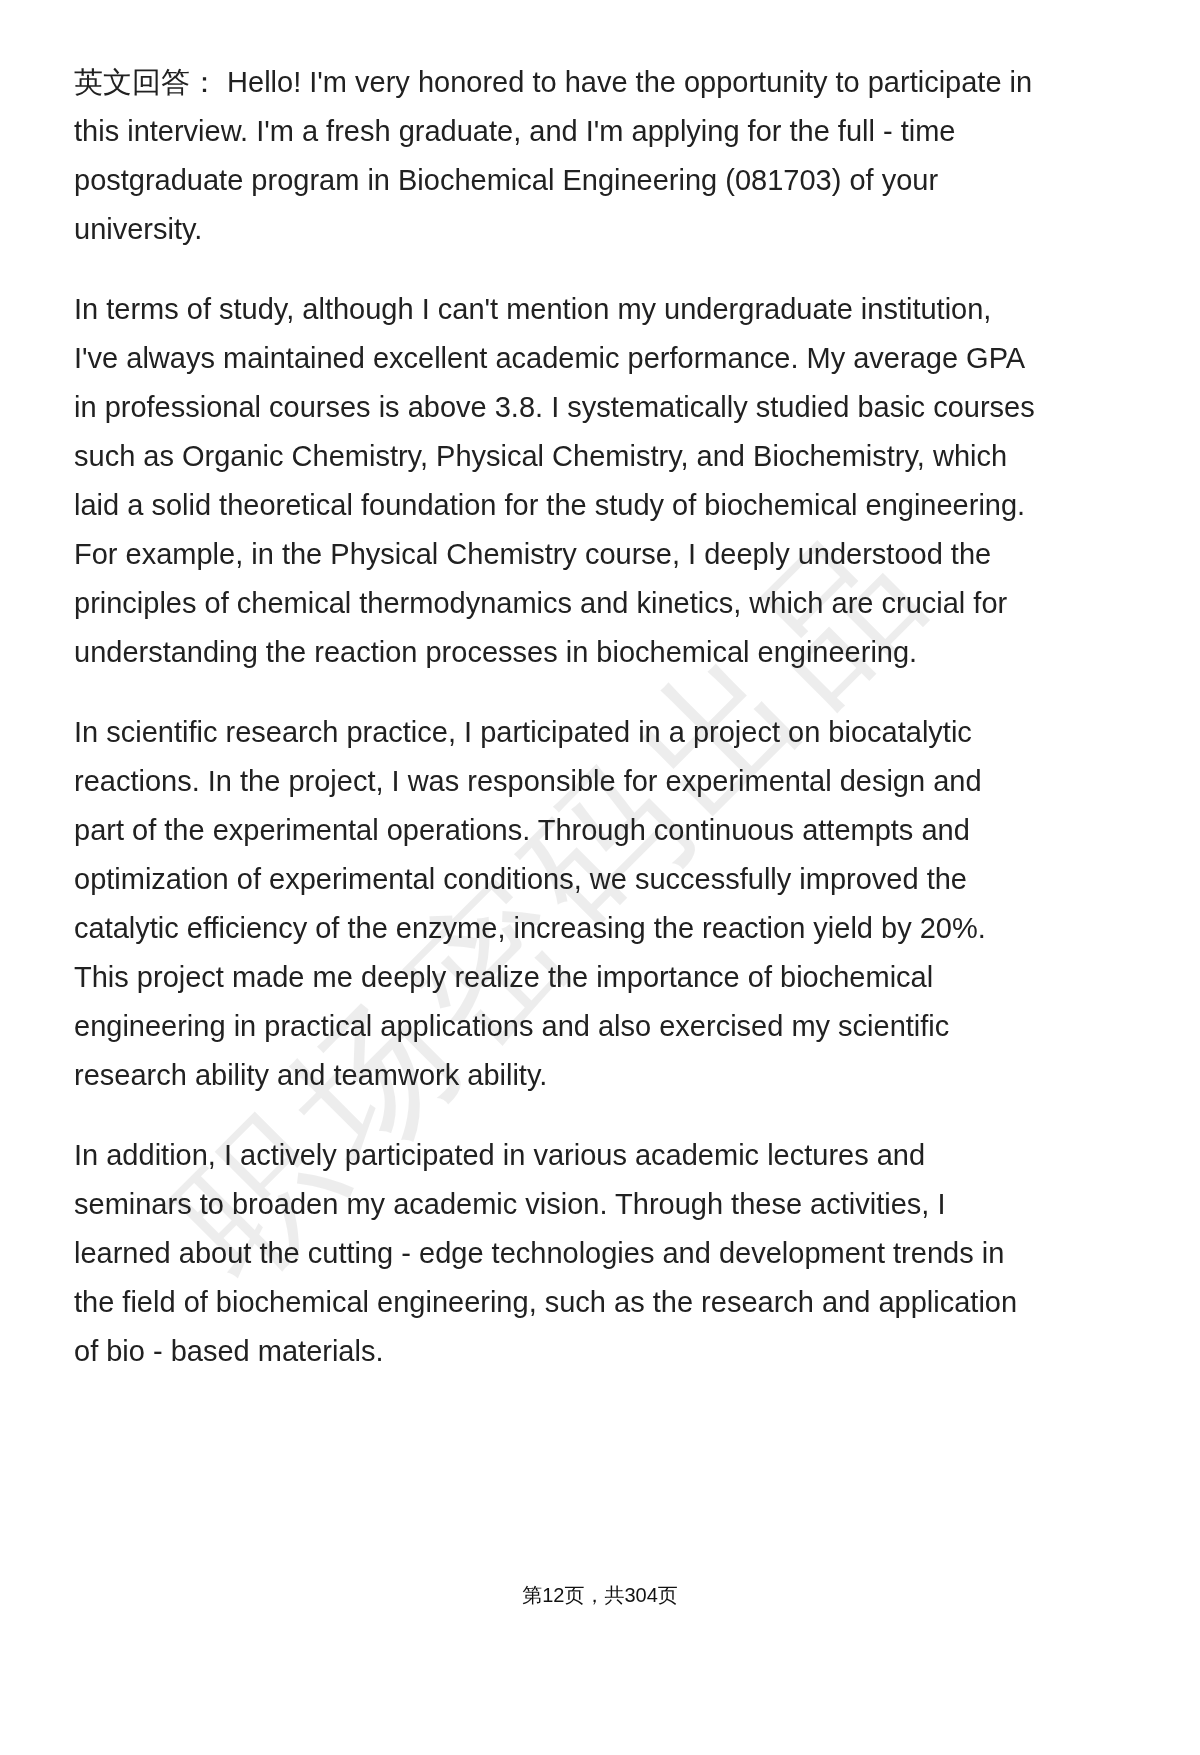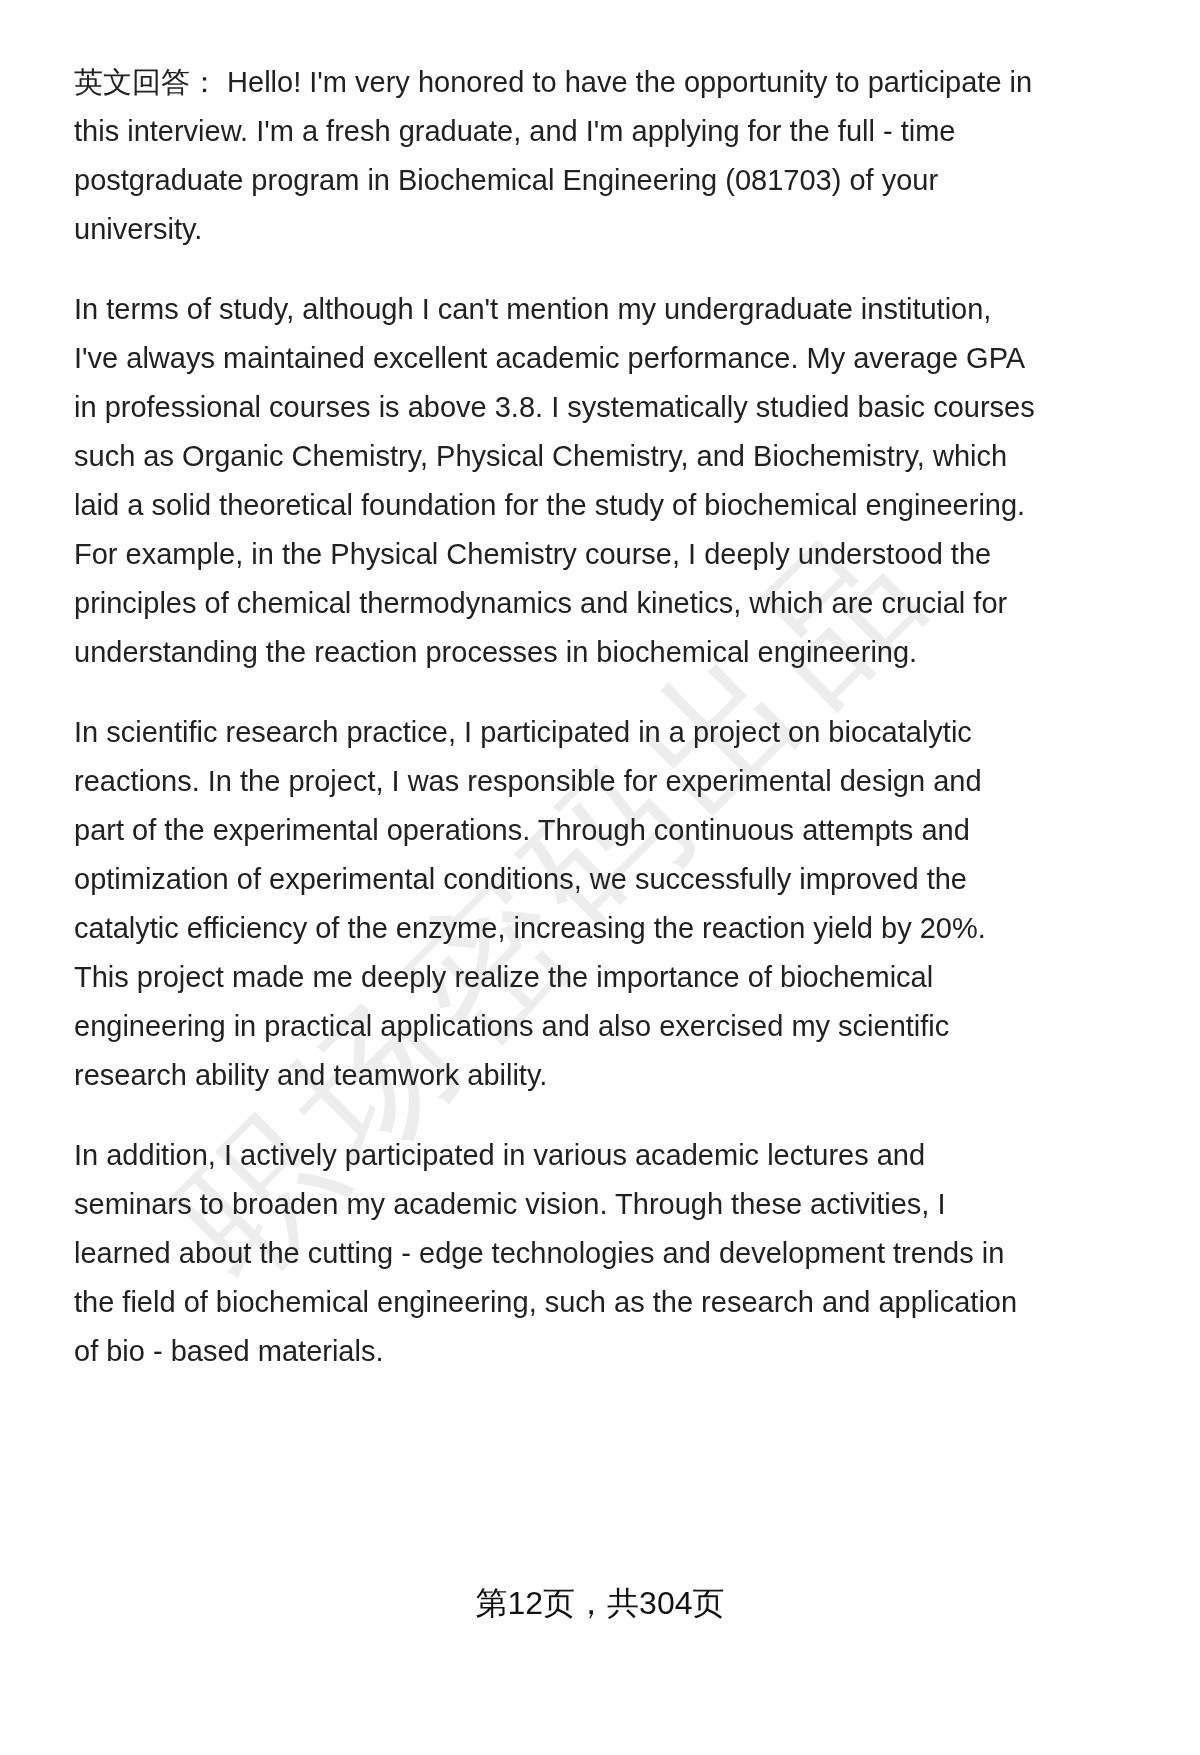--- a/index.html
+++ b/index.html
@@ -42,21 +42,21 @@
     margin: 0 0 31px 8px;
     text-align: left;
     color: #212121;
   }
   .footer {
     position: absolute;
     left: 0;
     top: 1582px;
     width: 1200px;
     text-align: center;
-    font-size: 32px;
+    font-size: 20px;
     color: #111111;
     z-index: 1;
   }
 </style>
 </head>
 <body>
 
 <div class="watermark">职场密码出品</div>
 
 <div class="page-content">

